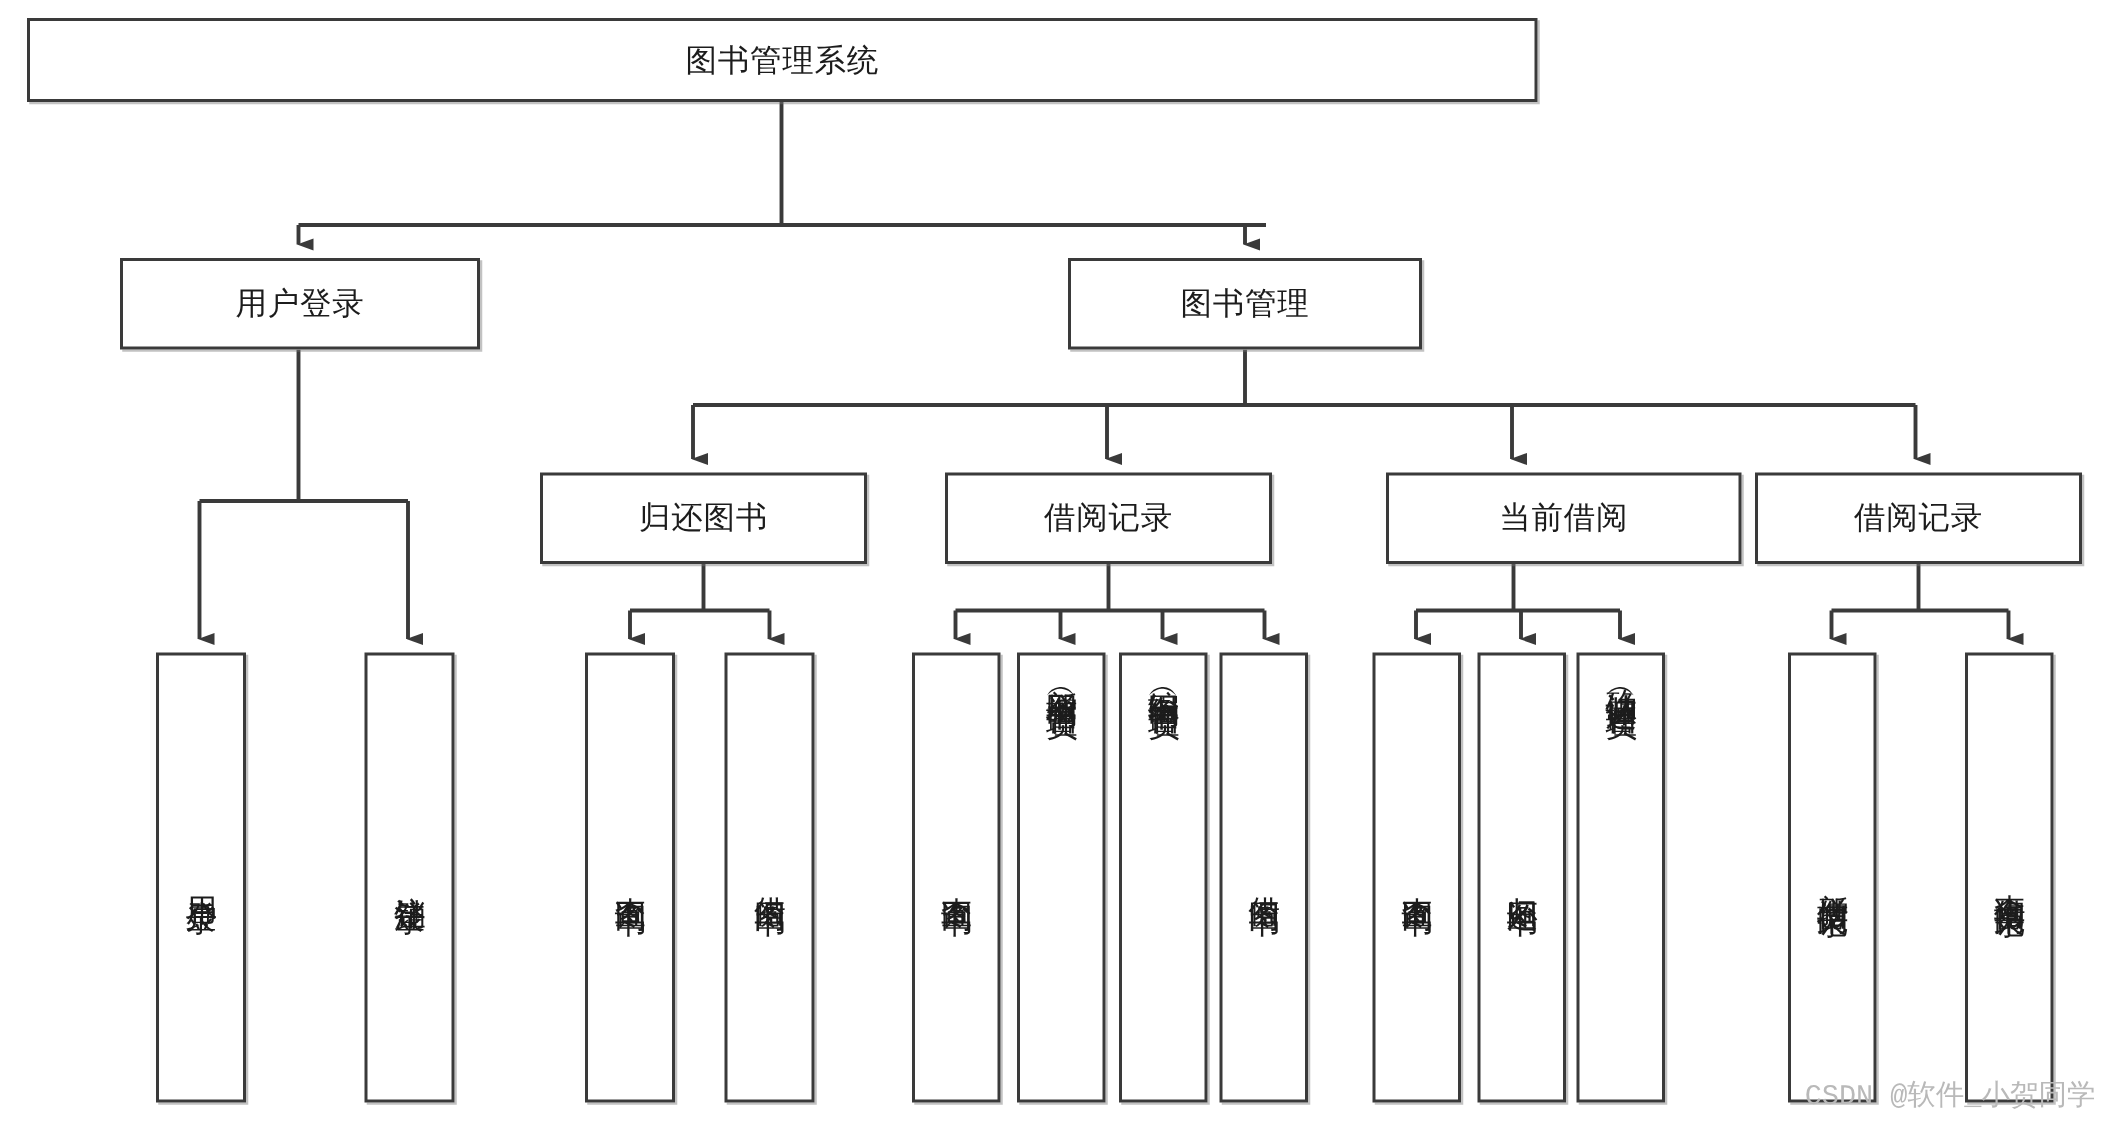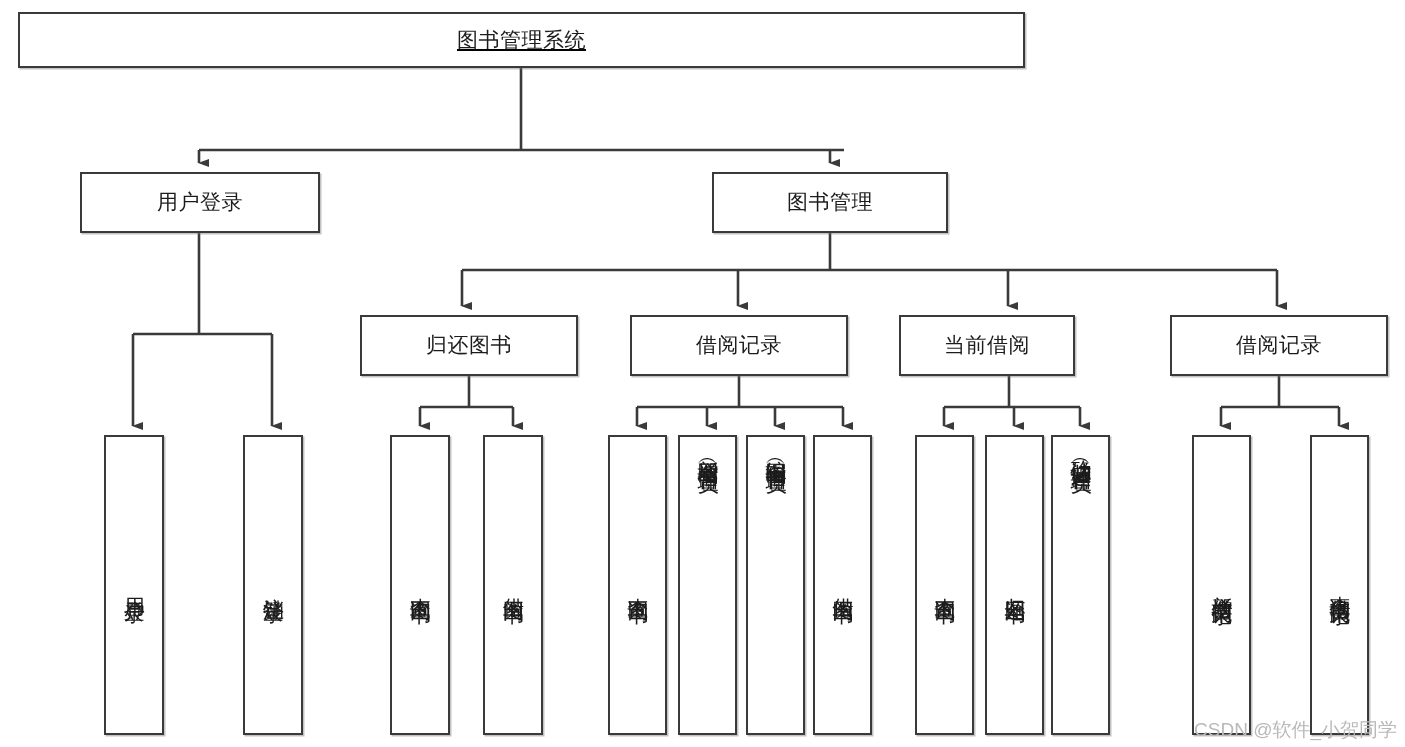--- a/index.html
+++ b/index.html
@@ -61,21 +61,21 @@
   .node.vert.center-v {
     align-items: center;
     padding-top: 0;
   }
   #watermark {
     position: absolute;
     right: 8px;
     bottom: 4px;
     font-size: 19px;
     color: #b9b9b9;
-    font-family: Liberation Sans, sans-serif;
+    font-family: Liberation Mono, monospace;
     white-space: nowrap;
     user-select: none;
   }
 </style>
 </head>
 <body>
 
 <div id="diagram-root">
 
   <svg id="edges-layer" width="1405" height="747" viewBox="0 0 1405 747" xmlns="http://www.w3.org/2000/svg">
@@ -133,41 +133,41 @@
     </g>
 
     <g stroke="#3a3a3a" stroke-width="2.6" fill="none">
       <path d="M1279,376 L1279,407"></path>
       <path d="M1221,407 L1339,407"></path>
       <path d="M1221,407 L1221,426" marker-end="url(#arrowhead)"></path>
       <path d="M1339,407 L1339,426" marker-end="url(#arrowhead)"></path>
     </g>
   </svg>
 
-  <div class="node horiz" style="left:18px; top:12px; width:1007px; height:56px;text-decoration:underline;">
+  <div class="node horiz" style="left:18px; top:12px; width:1007px; height:56px;">
     <span class="node-label">图书管理系统</span>
   </div>
 
   <div class="node horiz" style="left:80px; top:172px; width:240px; height:61px;">
     <span class="node-label">用户登录</span>
   </div>
 
   <div class="node horiz" style="left:712px; top:172px; width:236px; height:61px;">
     <span class="node-label">图书管理</span>
   </div>
 
   <div class="node horiz" style="left:360px; top:315px; width:218px; height:61px;">
     <span class="node-label">归还图书</span>
   </div>
 
   <div class="node horiz" style="left:630px; top:315px; width:218px; height:61px;">
     <span class="node-label">借阅记录</span>
   </div>
 
-  <div class="node horiz" style="left:899px; top:315px; width:176px; height:61px;">
+  <div class="node horiz" style="left:924px; top:315px; width:237px; height:61px;">
     <span class="node-label">当前借阅</span>
   </div>
 
   <div class="node horiz" style="left:1170px; top:315px; width:218px; height:61px;">
     <span class="node-label">借阅记录</span>
   </div>
 
   <div class="node vert center-v" style="left:104px; top:435px; width:60px; height:300px;">
     <span class="node-label">用户登录</span>
   </div>

